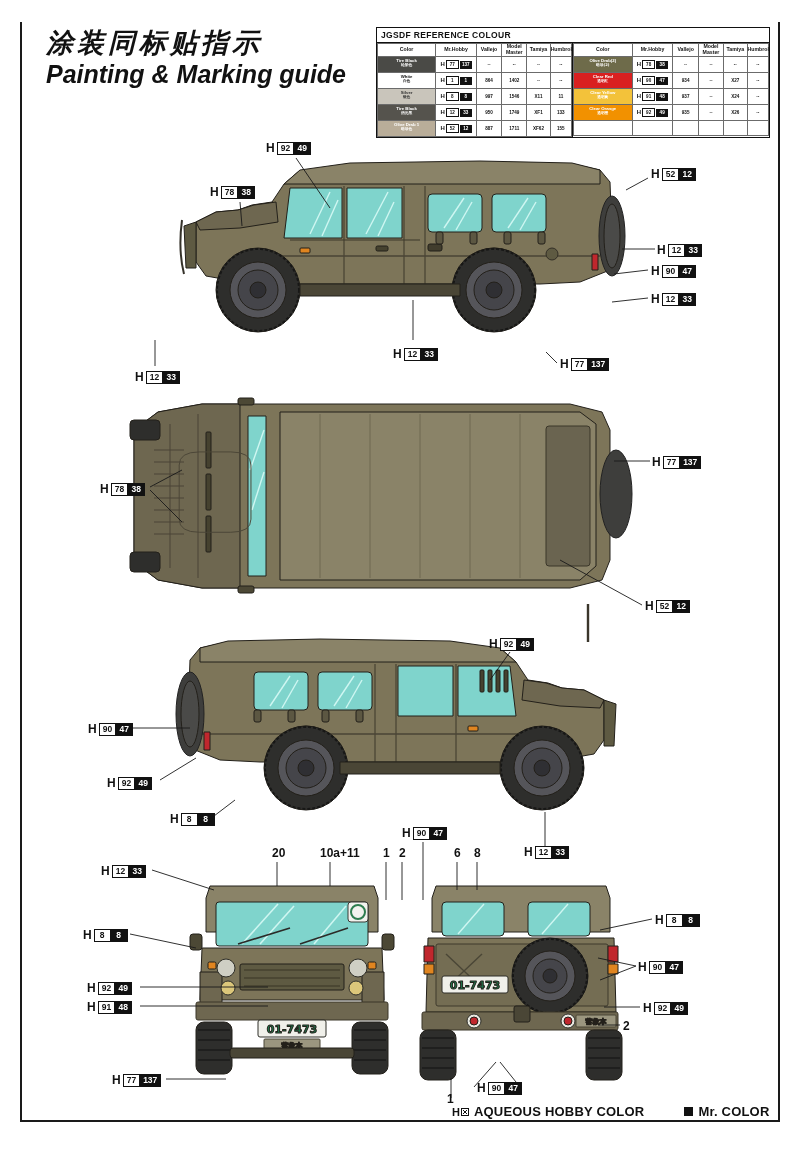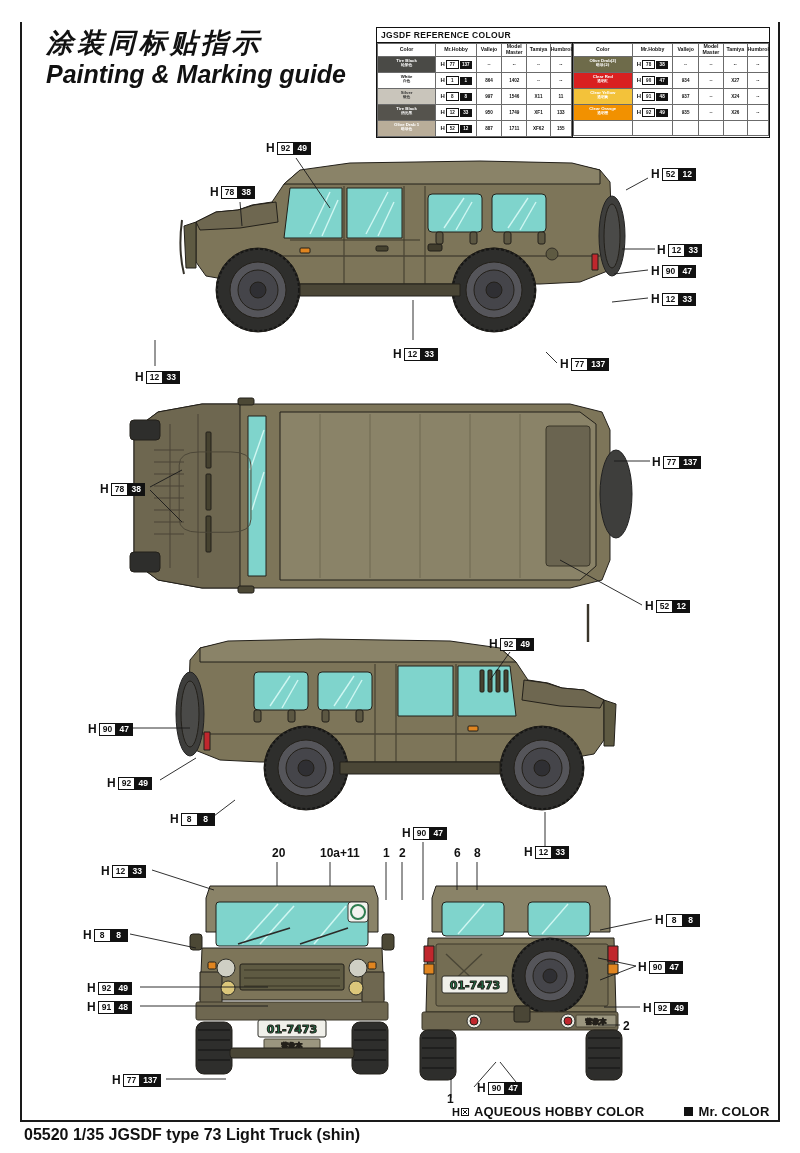--- a/index.html
+++ b/index.html
@@ -922,15 +922,14 @@
           <span class="sq"></span>
       </span>
       <span class="ltext">AQUEOUS HOBBY COLOR</span>
     </div>
     <div class="item">
       <span class="blksq"></span>
       <span class="ltext">Mr. COLOR</span>
     </div>
   </div>
 
-  <div class="footer">05520 1/35 JGSDF type 73 Light Truck (shin)</div>
 
 </div>
 
 </body></html>

